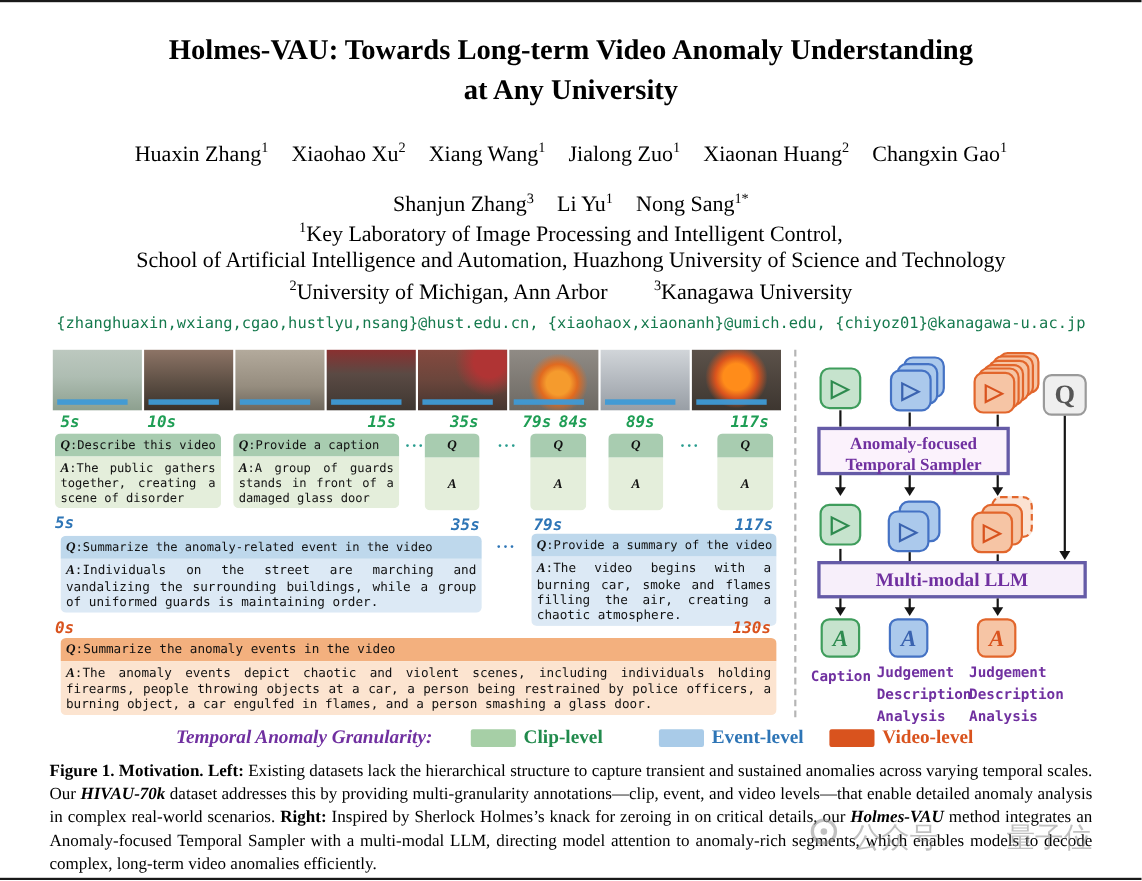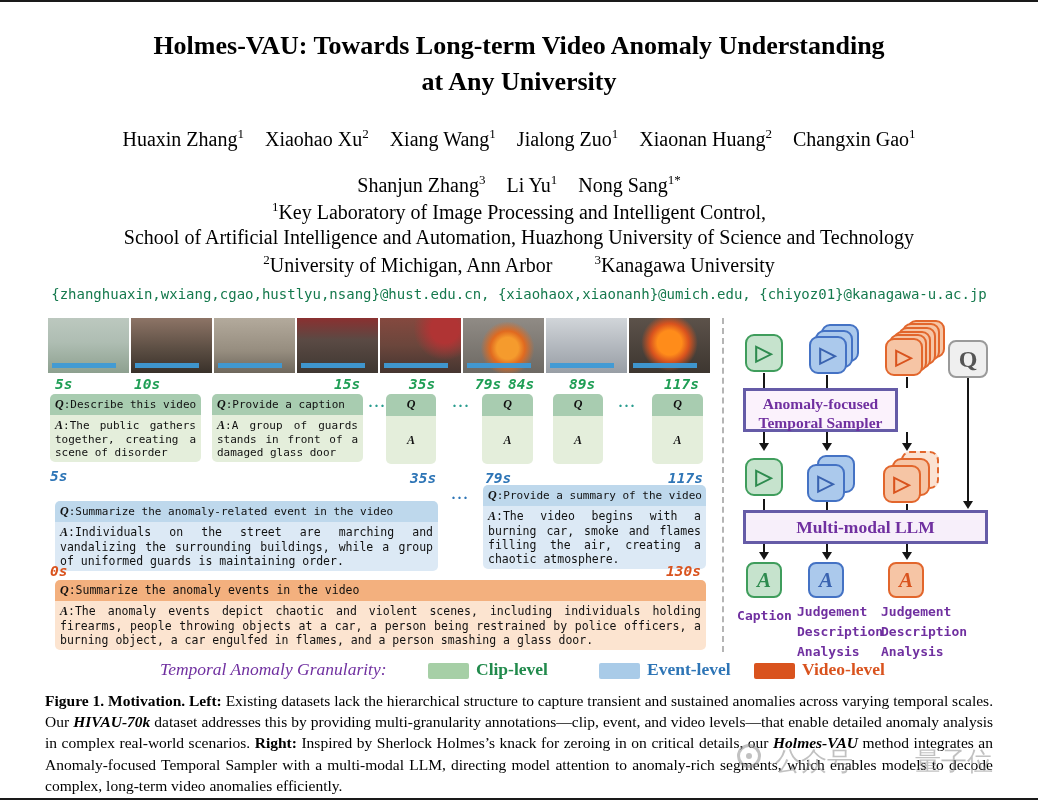--- a/index.html
+++ b/index.html
@@ -79,21 +79,21 @@
   .abox { position:absolute; width:36px; height:36px; border-radius:8px; display:flex;
           align-items:center; justify-content:center; font-family:"Liberation Serif", serif;
           font-weight:bold; font-style:italic; font-size:21px; }
   .abox.g { border:2.5px solid #3f9d5c; background:#c6e3cd; color:#2e8b4f; }
   .abox.b { border:2.5px solid #4472c4; background:#abc9ec; color:#3a63b0; }
   .abox.o { border:2.5px solid #e2662c; background:#f6c5a5; color:#d9531e; }
   .outlabel { position:absolute; font-family:"DejaVu Sans Mono", monospace; font-weight:bold;
               font-size:13px; color:#7030a0; line-height:1.55; }
 
   
-  .legend-title { position:absolute; left:160px; top:659px; font-weight:normal; font-style:italic;
+  .legend-title { position:absolute; left:160px; top:659px; font-weight:bold; font-style:italic;
                   font-size:17.5px; color:#7030a0; }
   .swatch { position:absolute; top:663px; width:41px; height:16px; border-radius:2px; }
   .legend-label { position:absolute; top:659px; font-weight:bold; font-size:17.5px; }
 
   
   .caption { position:absolute; left:45px; top:690px; width:948px; font-size:15.5px;
              line-height:21.2px; text-align:justify; color:#000; }
   .seg-b { font-weight:bold; }
   .seg-bi { font-weight:bold; font-style:italic; }
 
@@ -188,21 +188,21 @@
     <div class="qabox clipc mini" style="left:604px;top:76px;width:51px">
       <div class="qhead ql">Q</div>
       <div class="qbody ql">A</div>
     </div>
 
     <span class="ts b" style="left:2px;top:150px">5s</span>
     <span class="ts b" style="left:362px;top:152px">35s</span>
     <span class="ts b" style="left:437px;top:152px">79s</span>
     <span class="ts b" style="left:620px;top:152px">117s</span>
 
-    <div class="qabox eventc" style="left:7px;top:183px;width:383px">
+    <div class="qabox eventc" style="left:7px;top:169px;width:383px">
       <div class="qhead"><span class="ql">Q</span><span>:Summarize the anomaly-related event in the video</span></div>
       <div class="qbody" style="font-size:11.5px"><span class="ql">A</span><span>:Individuals on the street are marching and vandalizing the surrounding buildings, while a group of uniformed guards is maintaining order.</span></div>
     </div>
     <span class="dots b" style="left:403px;top:172px">···</span>
     <div class="qabox eventc" style="left:435px;top:167px;width:223px">
       <div class="qhead"><span class="ql">Q</span><span>:Provide a summary of the video</span></div>
       <div class="qbody" style="font-size:11.5px"><span class="ql">A</span><span>:The video begins with a burning car, smoke and flames filling the air, creating a chaotic atmosphere.</span></div>
     </div>
 
     <span class="ts o" style="left:2px;top:245px">0s</span>
@@ -230,21 +230,21 @@
     <div class="card oc" style="left:158px;top:13px"></div>
     <div class="card oc" style="left:154px;top:16px"></div>
     <div class="card oc play" style="left:150px;top:20px">▷</div>
 
     <div class="qbox" style="left:213px;top:22px">Q</div>
 
     <div class="vline" style="left:28px;top:55px;height:15px"></div>
     <div class="vline" style="left:91px;top:57px;height:13px"></div>
     <div class="vline" style="left:171px;top:59px;height:11px"></div>
 
-    <div class="pbox" style="left:8px;top:70px;width:155px;height:44px;font-size:15.5px;line-height:1.25;padding-top:3px">
+    <div class="pbox" style="left:8px;top:70px;width:175px;height:44px;font-size:15.5px;line-height:1.25;padding-top:3px">
       <div>Anomaly-focused</div>
       <div>Temporal Sampler</div>
     </div>
 
     <div class="vline" style="left:28px;top:114px;height:12px"></div>
       <div class="ah" style="left:24px;top:125px"></div>
     <div class="vline" style="left:91px;top:114px;height:12px"></div>
       <div class="ah" style="left:87px;top:125px"></div>
     <div class="vline" style="left:171px;top:114px;height:12px"></div>
       <div class="ah" style="left:167px;top:125px"></div>

